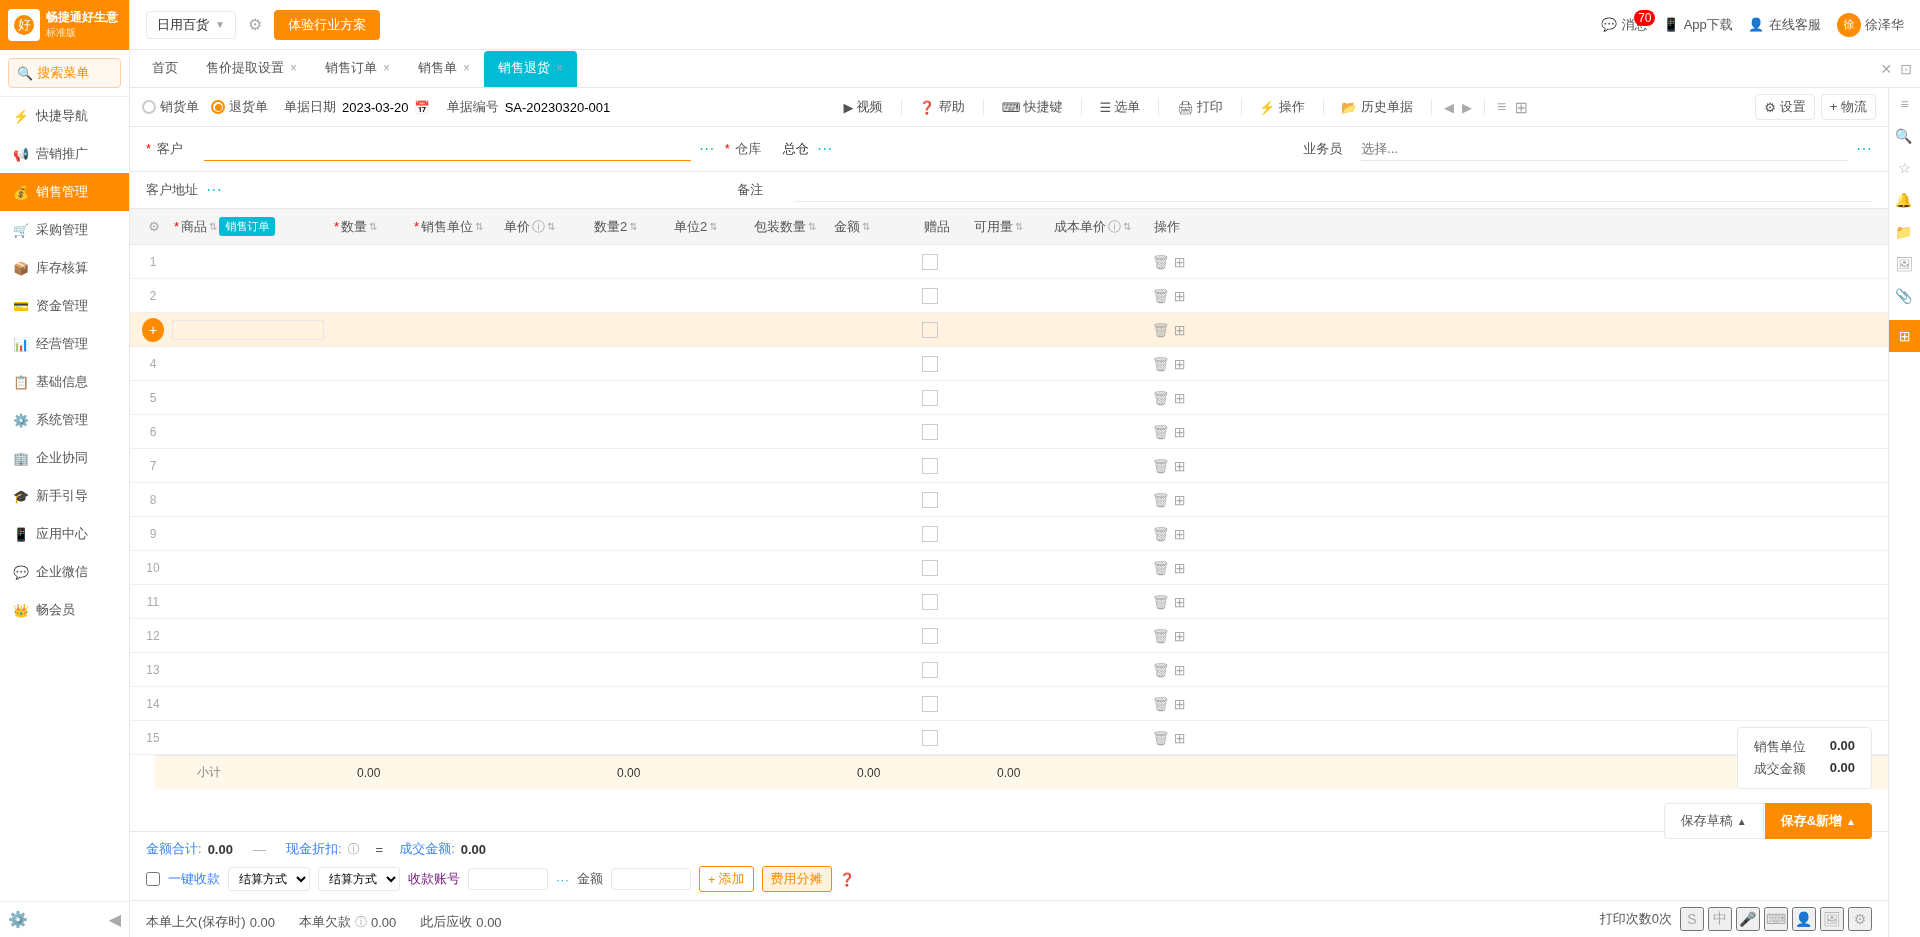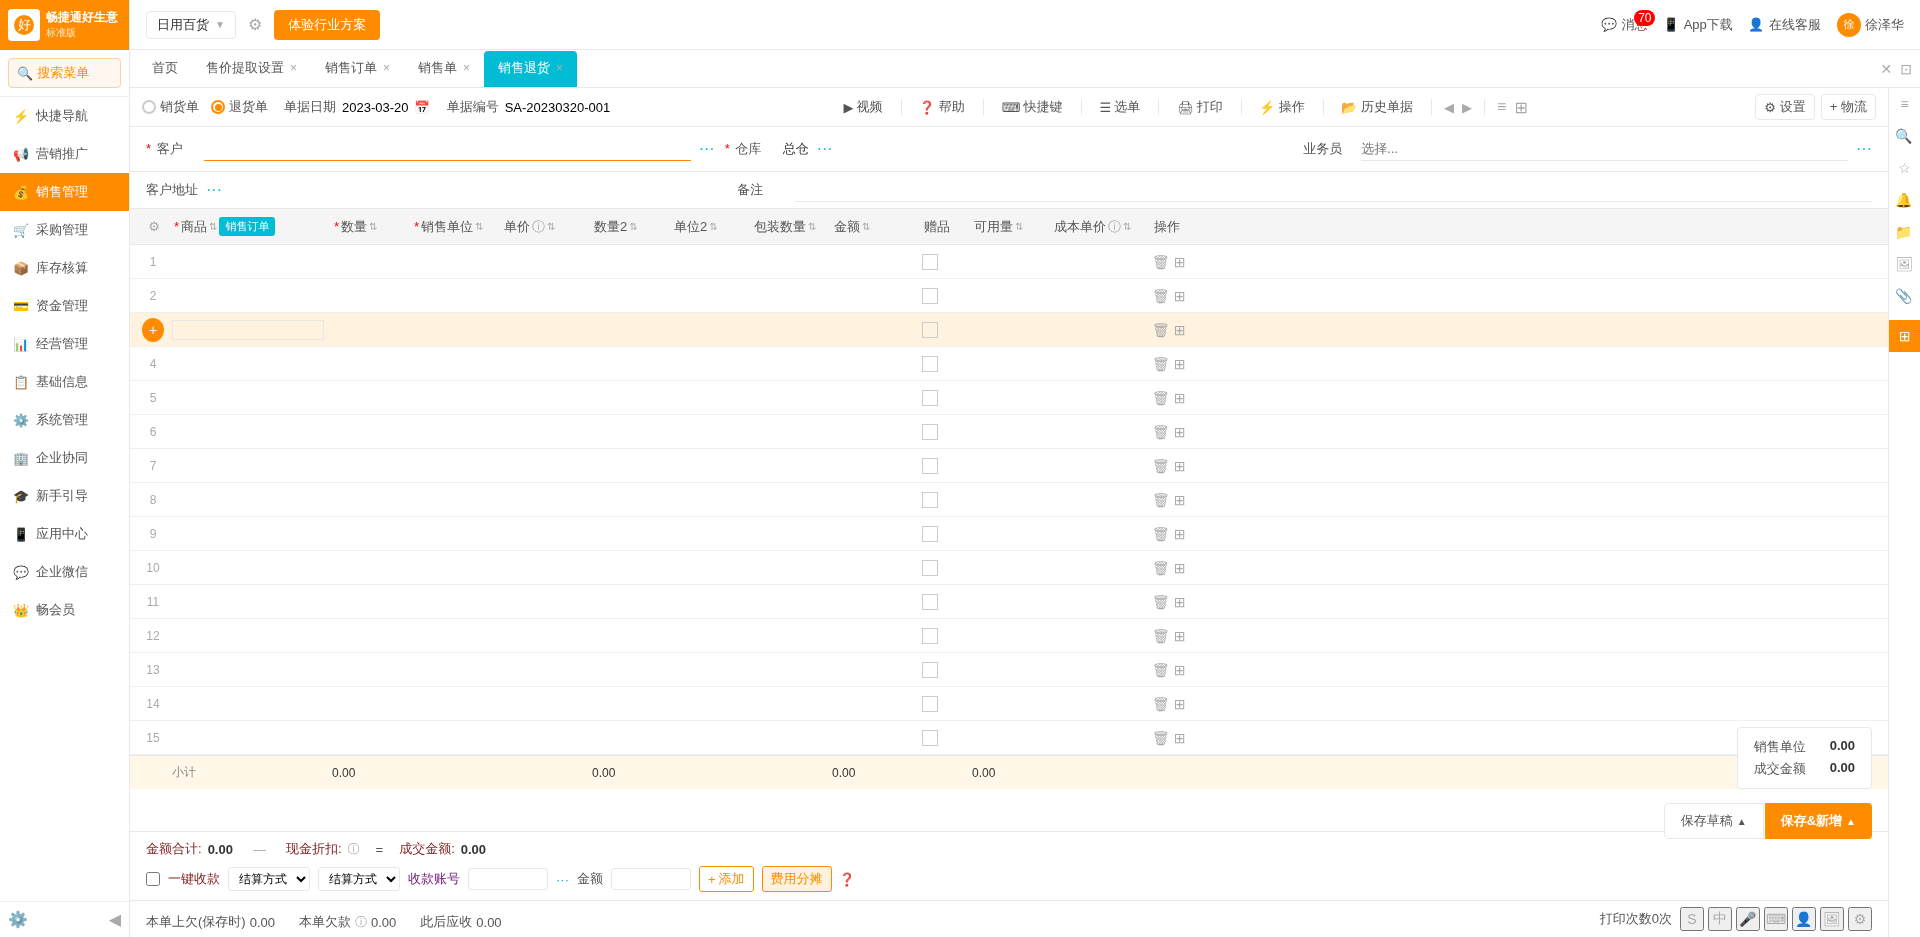--- a/index.html
+++ b/index.html
@@ -93,27 +93,27 @@
     .table-row.highlighted { background: #fff3e0; }
     .td { padding: 4px 4px; font-size: 12px; color: #333; overflow: hidden; text-overflow: ellipsis; white-space: nowrap; display: flex; align-items: center; }
     .td-num { color: #aaa; font-size: 12px; width: 30px; justify-content: center; }
     .td-add-btn { width: 24px; height: 24px; border-radius: 50%; background: #ff8c00; color: #fff; border: none; cursor: pointer; display: flex; align-items: center; justify-content: center; font-size: 14px; }
     .td-checkbox { width: 16px; height: 16px; border: 1px solid #ccc; display: flex; align-items: center; justify-content: center; cursor: pointer; }
     .td-action { display: flex; gap: 4px; align-items: center; }
     .td-action-btn { background: none; border: none; cursor: pointer; color: #aaa; font-size: 14px; }
     .td-input { border: none; background: transparent; outline: none; width: 100%; font-size: 12px; color: #333; }
 
     
-    .table-footer { background: #fff8e8; border-top: 1px solid #e8e8e8; display: flex; align-items: center; padding: 0 8px; min-height: 34px; }
+    .table-footer { background: #fff8e8; border-top: 1px solid #e8e8e8; display: flex; align-items: center; padding: 0 8px; min-height: 34px; margin-left: 25px; }
 
     
     .bottom-form { background: #fff; padding: 8px 16px; border-top: 1px solid #e8e8e8; display: flex; flex-direction: column; gap: 8px; }
     .bottom-row { display: flex; align-items: center; gap: 16px; }
     .bottom-field { display: flex; align-items: center; gap: 6px; font-size: 13px; }
-    .bottom-label { color: #7f1d1d; }
+    .bottom-label { color: #3b82f6; }
     .bottom-value { color: #333; font-weight: bold; }
     .bottom-dash { color: #aaa; margin: 0 4px; }
     .bottom-equal { color: #555; }
 
     
     .payment-row { display: flex; align-items: center; gap: 8px; }
     .payment-checkbox { width: 14px; height: 14px; border: 1px solid #ccc; cursor: pointer; }
     .payment-select { border: 1px solid #e8e8e8; border-radius: 3px; padding: 3px 6px; font-size: 12px; background: #fff; cursor: pointer; }
     .payment-input { border: 1px solid #e8e8e8; border-radius: 3px; padding: 3px 6px; font-size: 12px; background: #fff; width: 80px; }
     .payment-dots { color: #00bcd4; cursor: pointer; }

